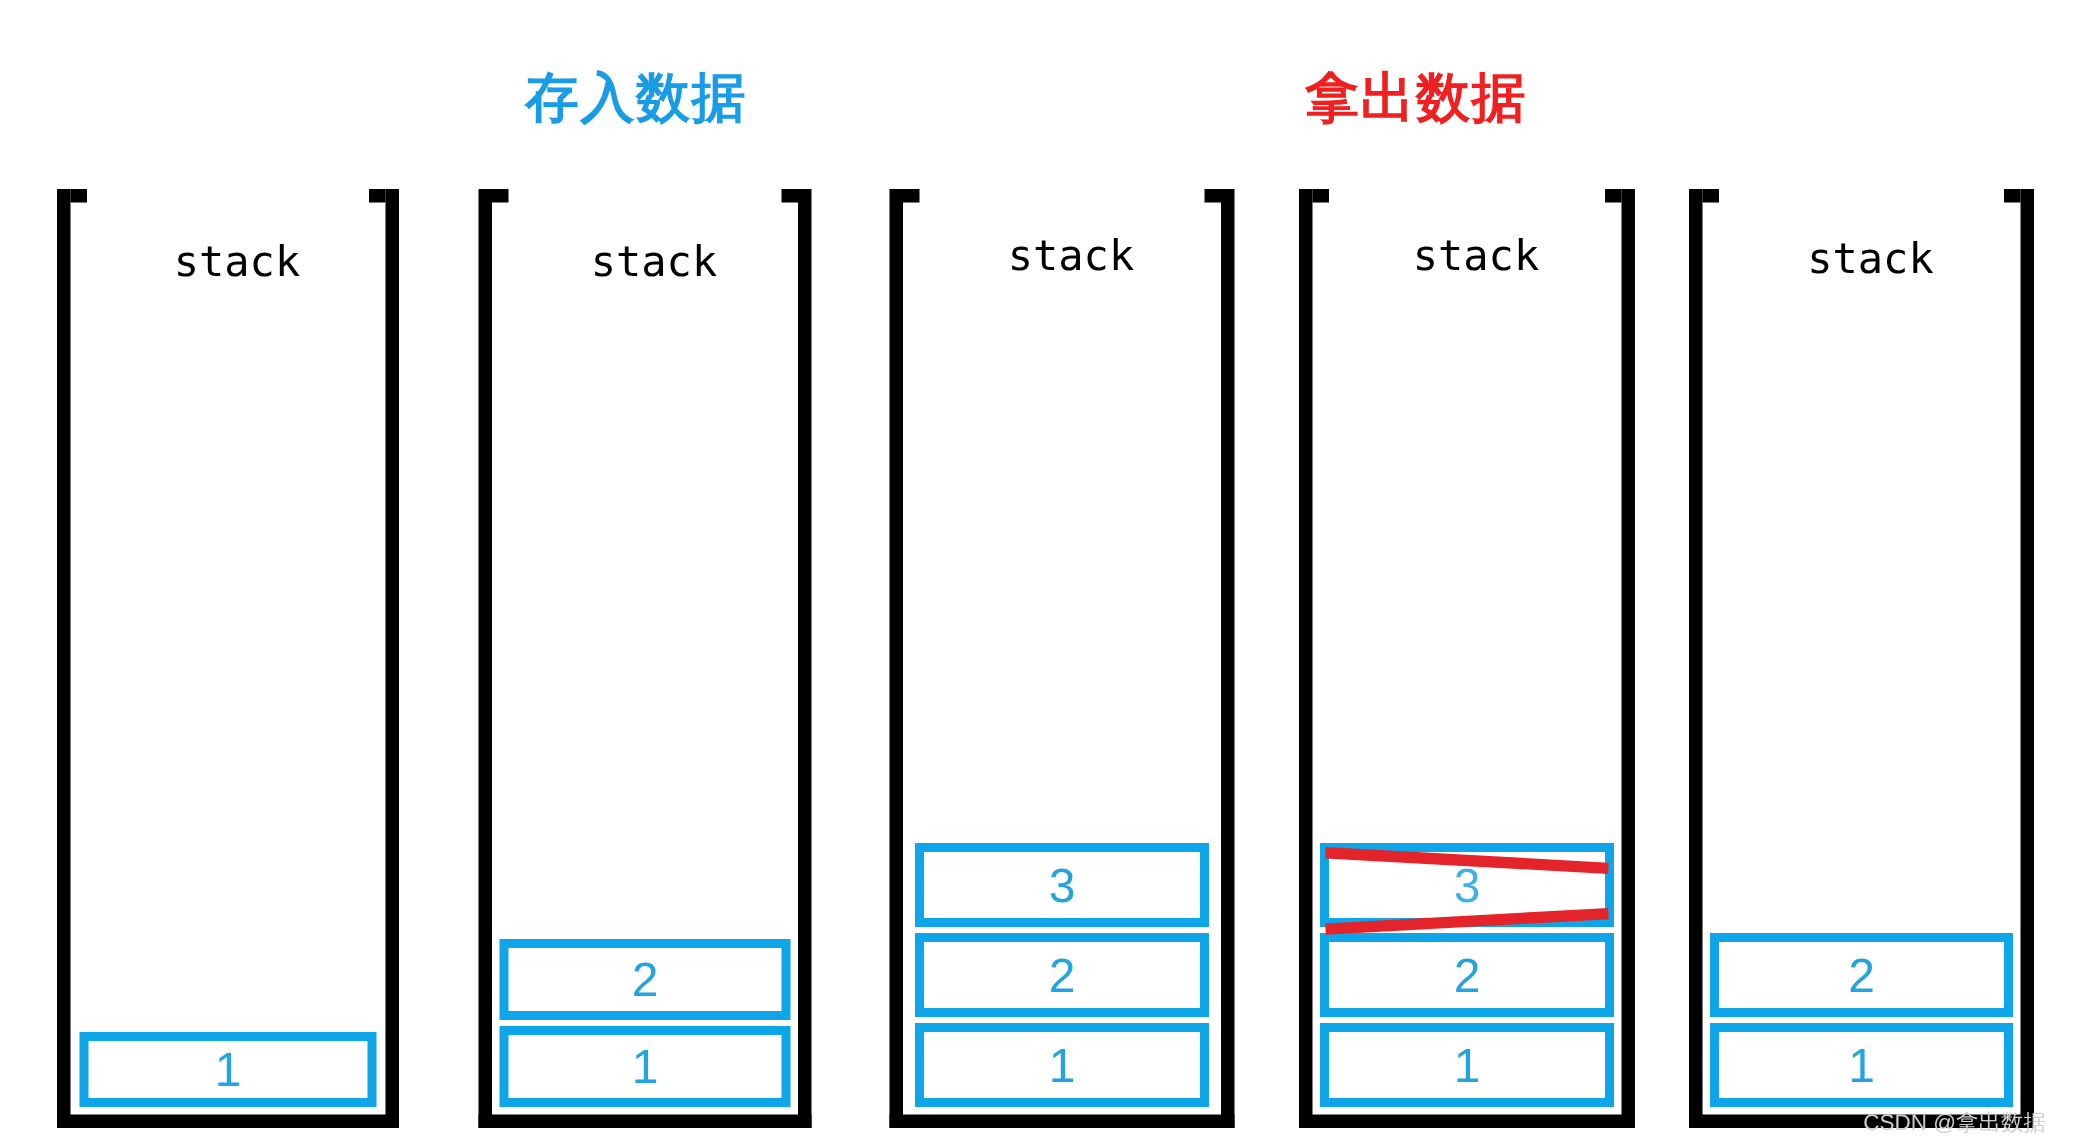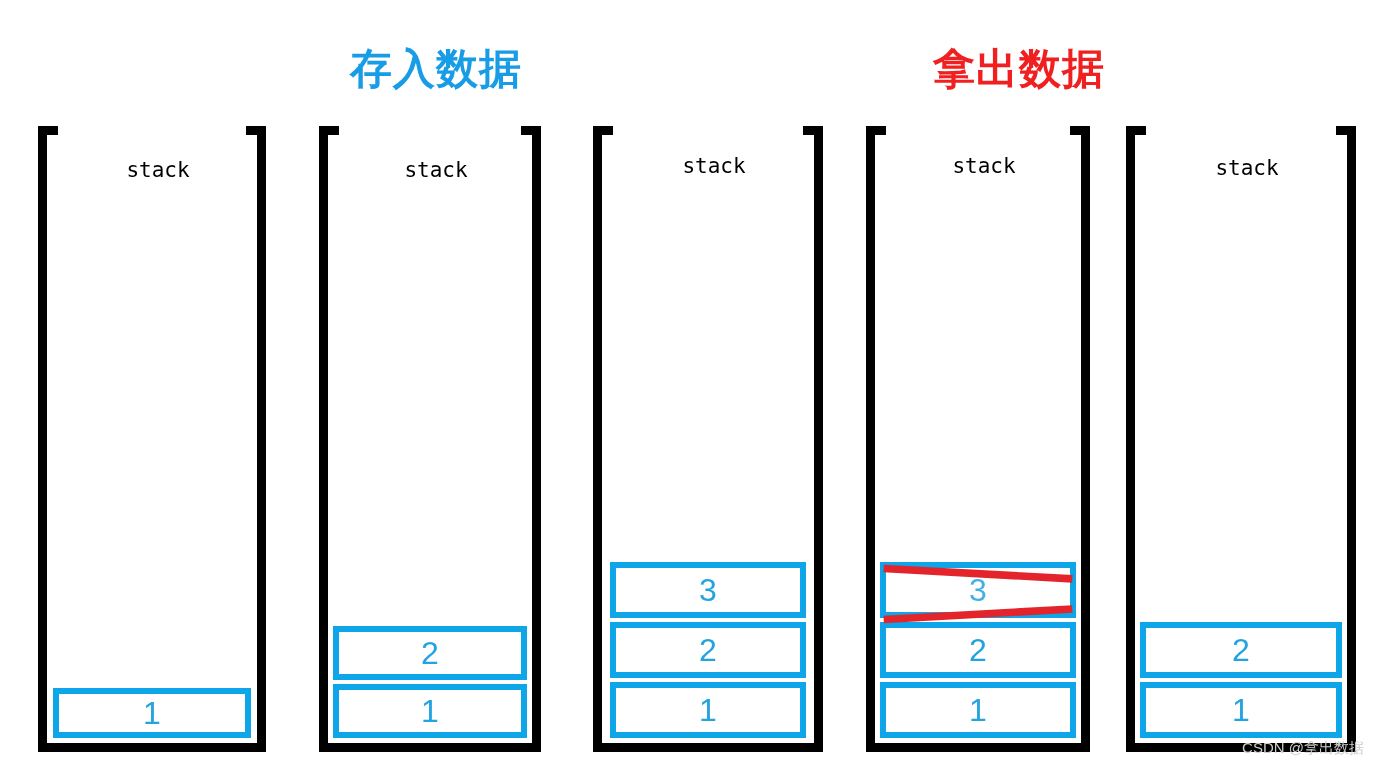--- a/index.html
+++ b/index.html
@@ -12,27 +12,27 @@
     height: 764px;
     position: relative;
     font-family: "Liberation Sans", sans-serif;
     overflow: hidden;
   }
 
   
   .title {
     position: absolute;
     font-family: "Liberation Sans", sans-serif;
-    font-size: 42px;
+    font-size: 36px;
     font-weight: 700;
     letter-spacing: 1px;
     white-space: nowrap;
   }
   #title-store  { left: 350px; top: 41px; color: #189CE6; }
-  #title-pop    { left: 933px; top: 41px; color: #F02020; }
+  #title-pop    { left: 870px; top: 41px; color: #F02020; }
 
   
   .stack {
     position: absolute;
     top: 126px;
     height: 626px;
   }
   .stack .wall-left,
   .stack .wall-right {
     position: absolute;
@@ -63,21 +63,21 @@
     height: 9px;
     background: #000000;
   }
   .stack .stack-label {
     position: absolute;
     left: 12px;
     right: 0;
     top: 30px;
     text-align: center;
     font-family: "DejaVu Sans Mono", "Liberation Mono", monospace;
-    font-size: 21px;
+    font-size: 28px;
     color: #000000;
     letter-spacing: 0px;
   }
 
   
   .boxes {
     position: absolute;
     left: 16px;
     right: 16px;
     bottom: 9px;

